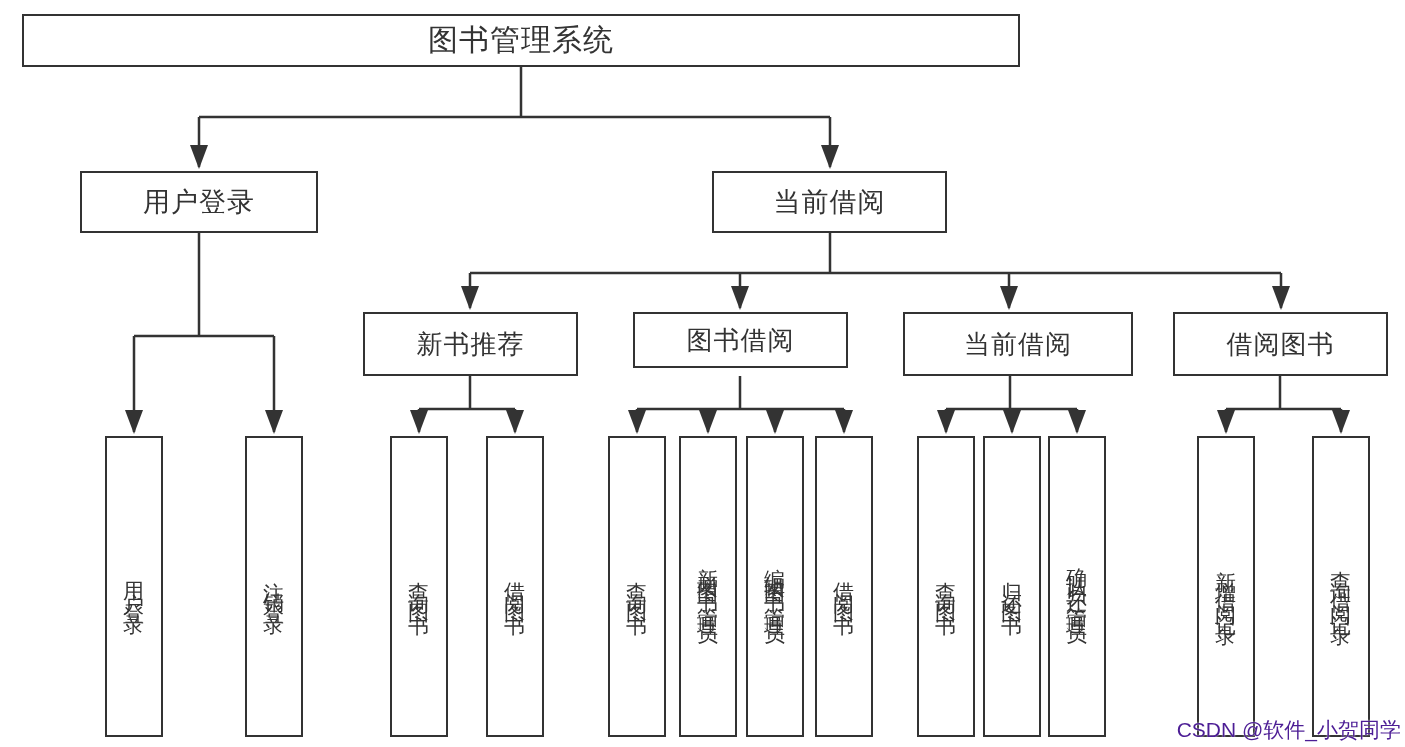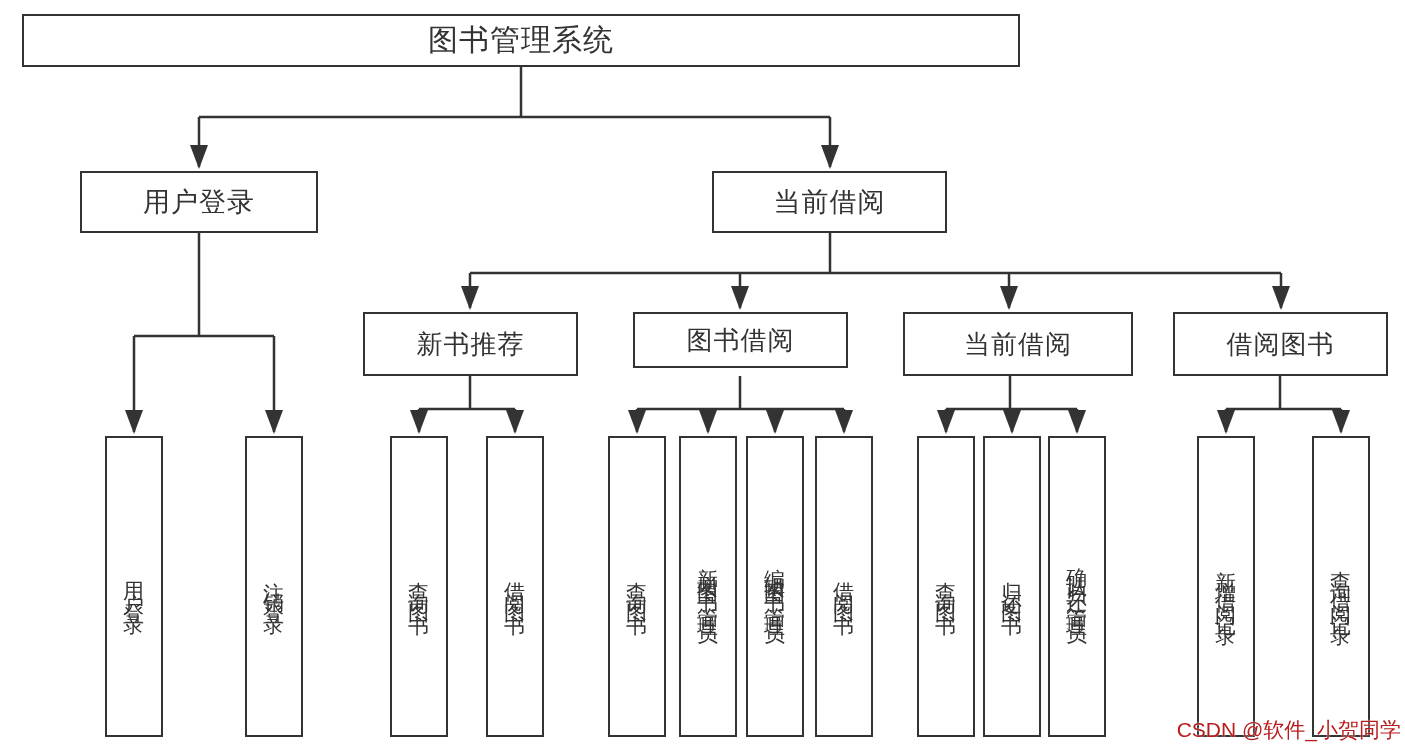--- a/index.html
+++ b/index.html
@@ -17,21 +17,21 @@
   }
   .box.h .lbl{white-space:nowrap;letter-spacing:1px;}
   .box.root .lbl{font-size:30px;}
   .box.l2 .lbl{font-size:27px;}
   .box.l3 .lbl{font-size:26px;}
   .box.v .lbl{
     writing-mode:vertical-rl;text-orientation:mixed;
     font-size:21px;line-height:1;letter-spacing:11px;
   }
   .watermark{
-    position:absolute;right:4px;bottom:3px;font-size:21px;color:#b91c1c;
+    position:absolute;right:4px;bottom:3px;font-size:21px;color:#4c1d95;
     text-shadow:0 0 2px #ffffff;white-space:nowrap;
   }
 </style>
 </head>
 <body>
 
 <div class="canvas">
 
   <svg class="wires" viewBox="0 0 1405 747" aria-hidden="true">
     <path d="M521 67 V117 M199 117 H830 M199 117 V167 M830 117 V167

